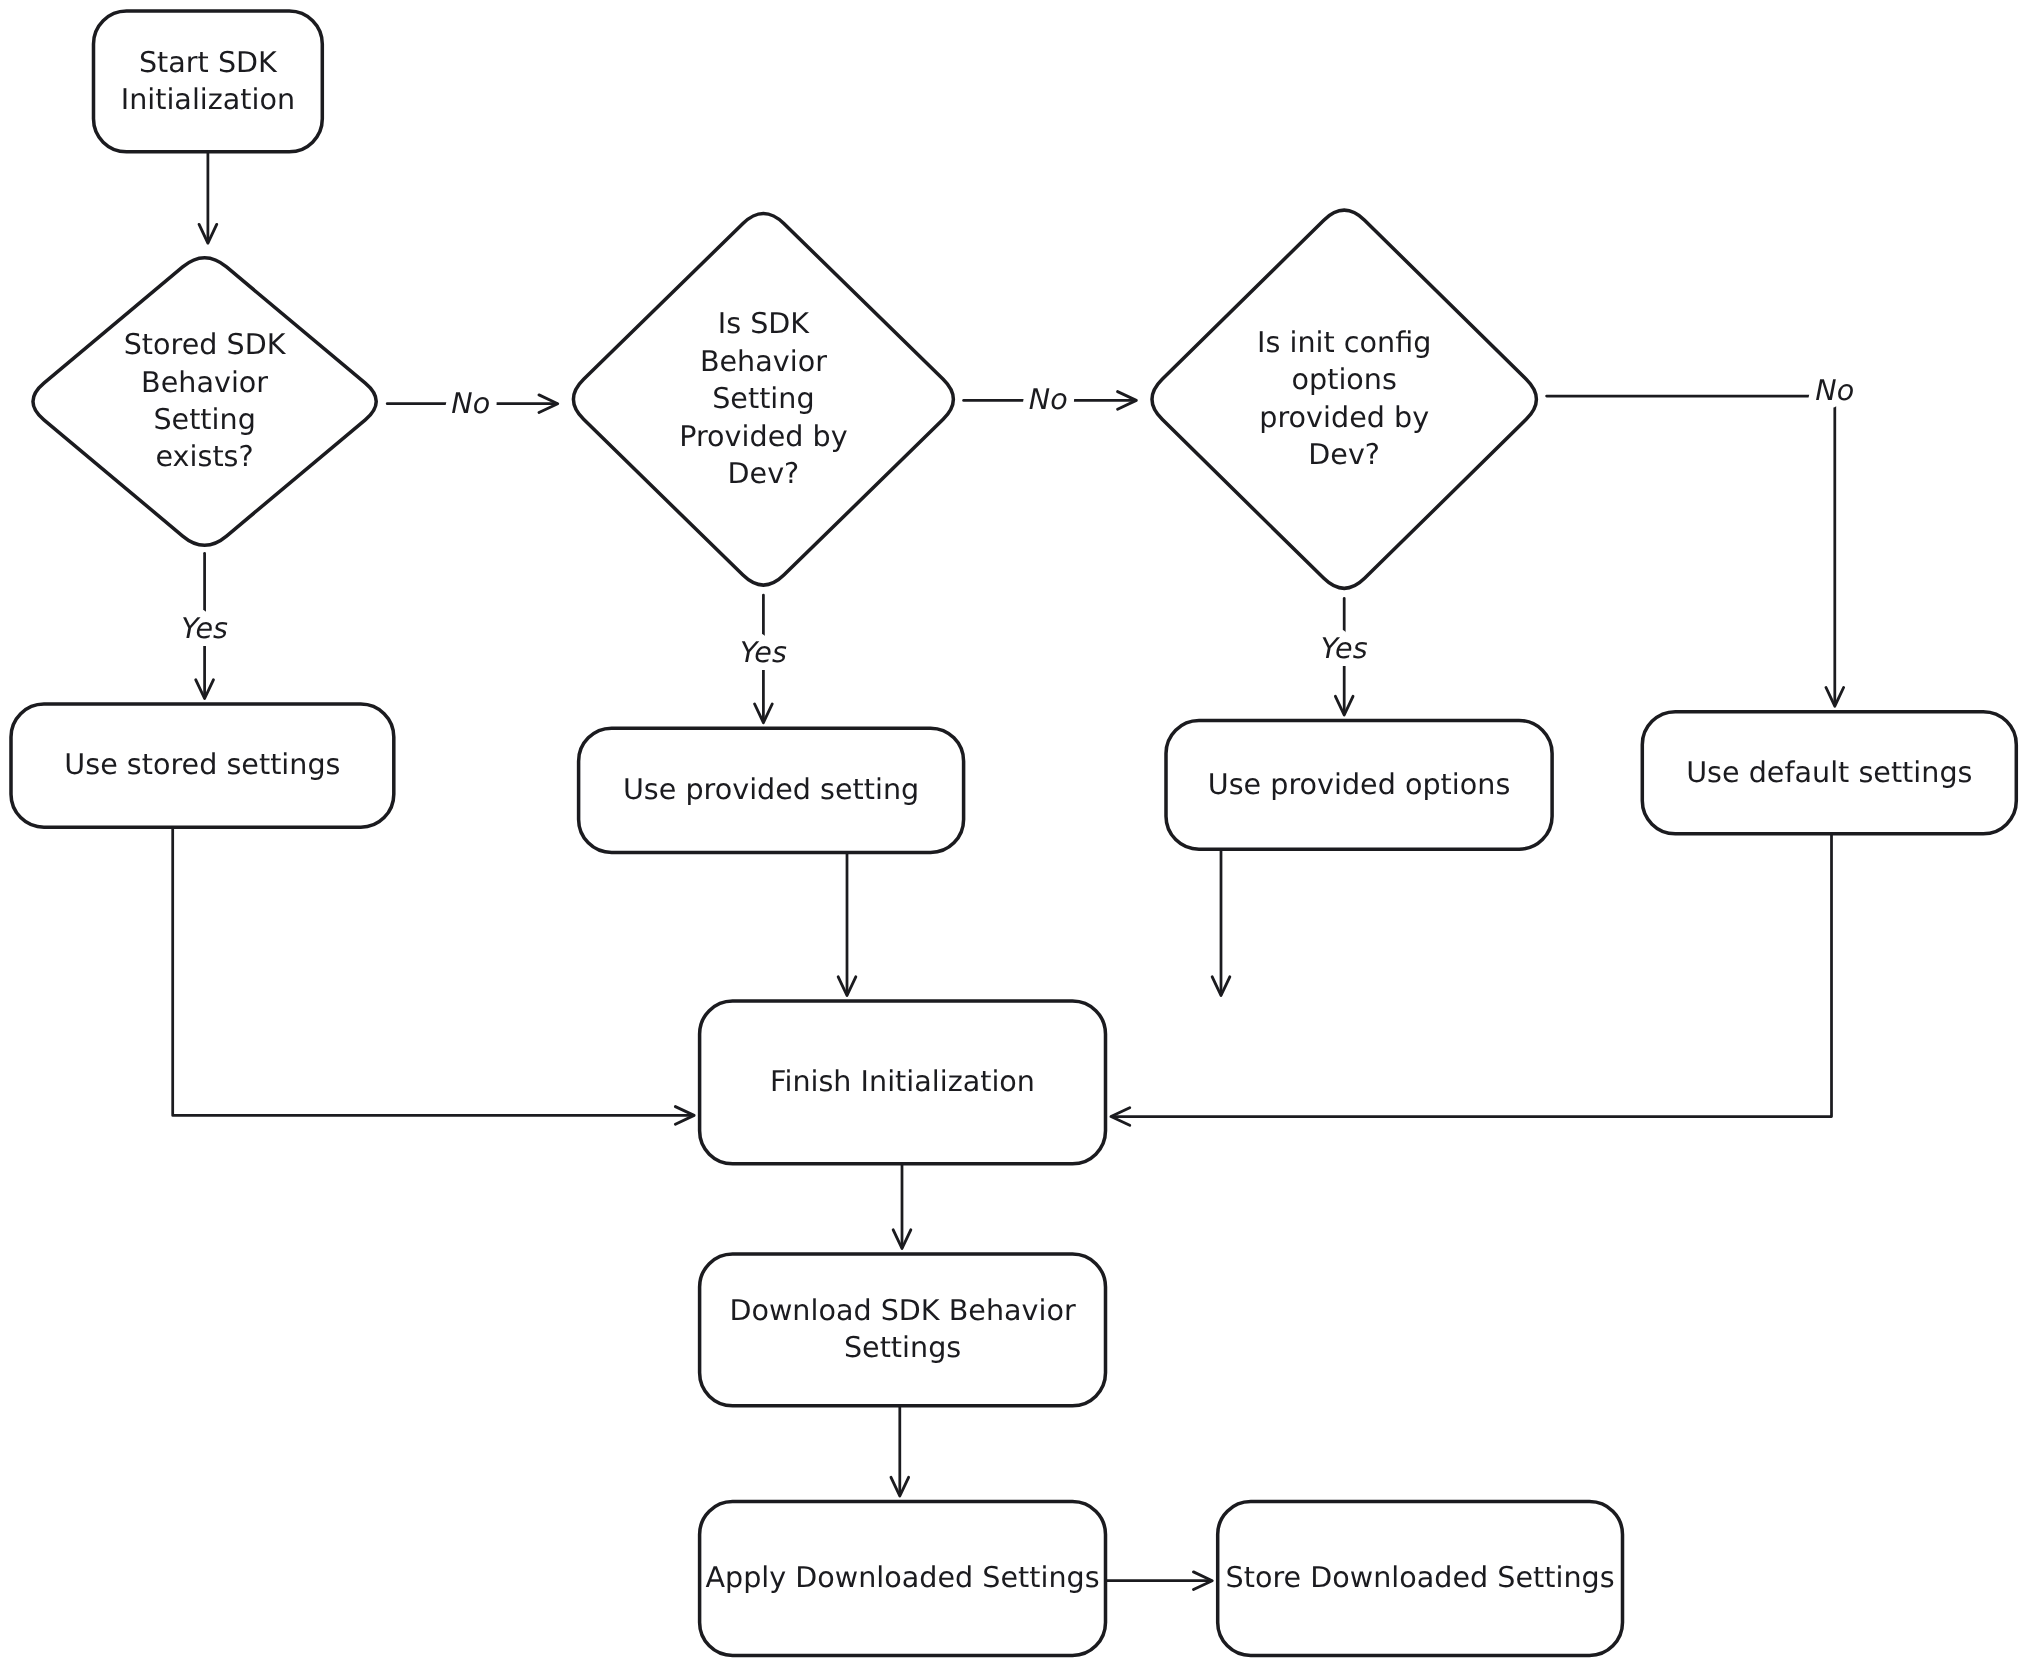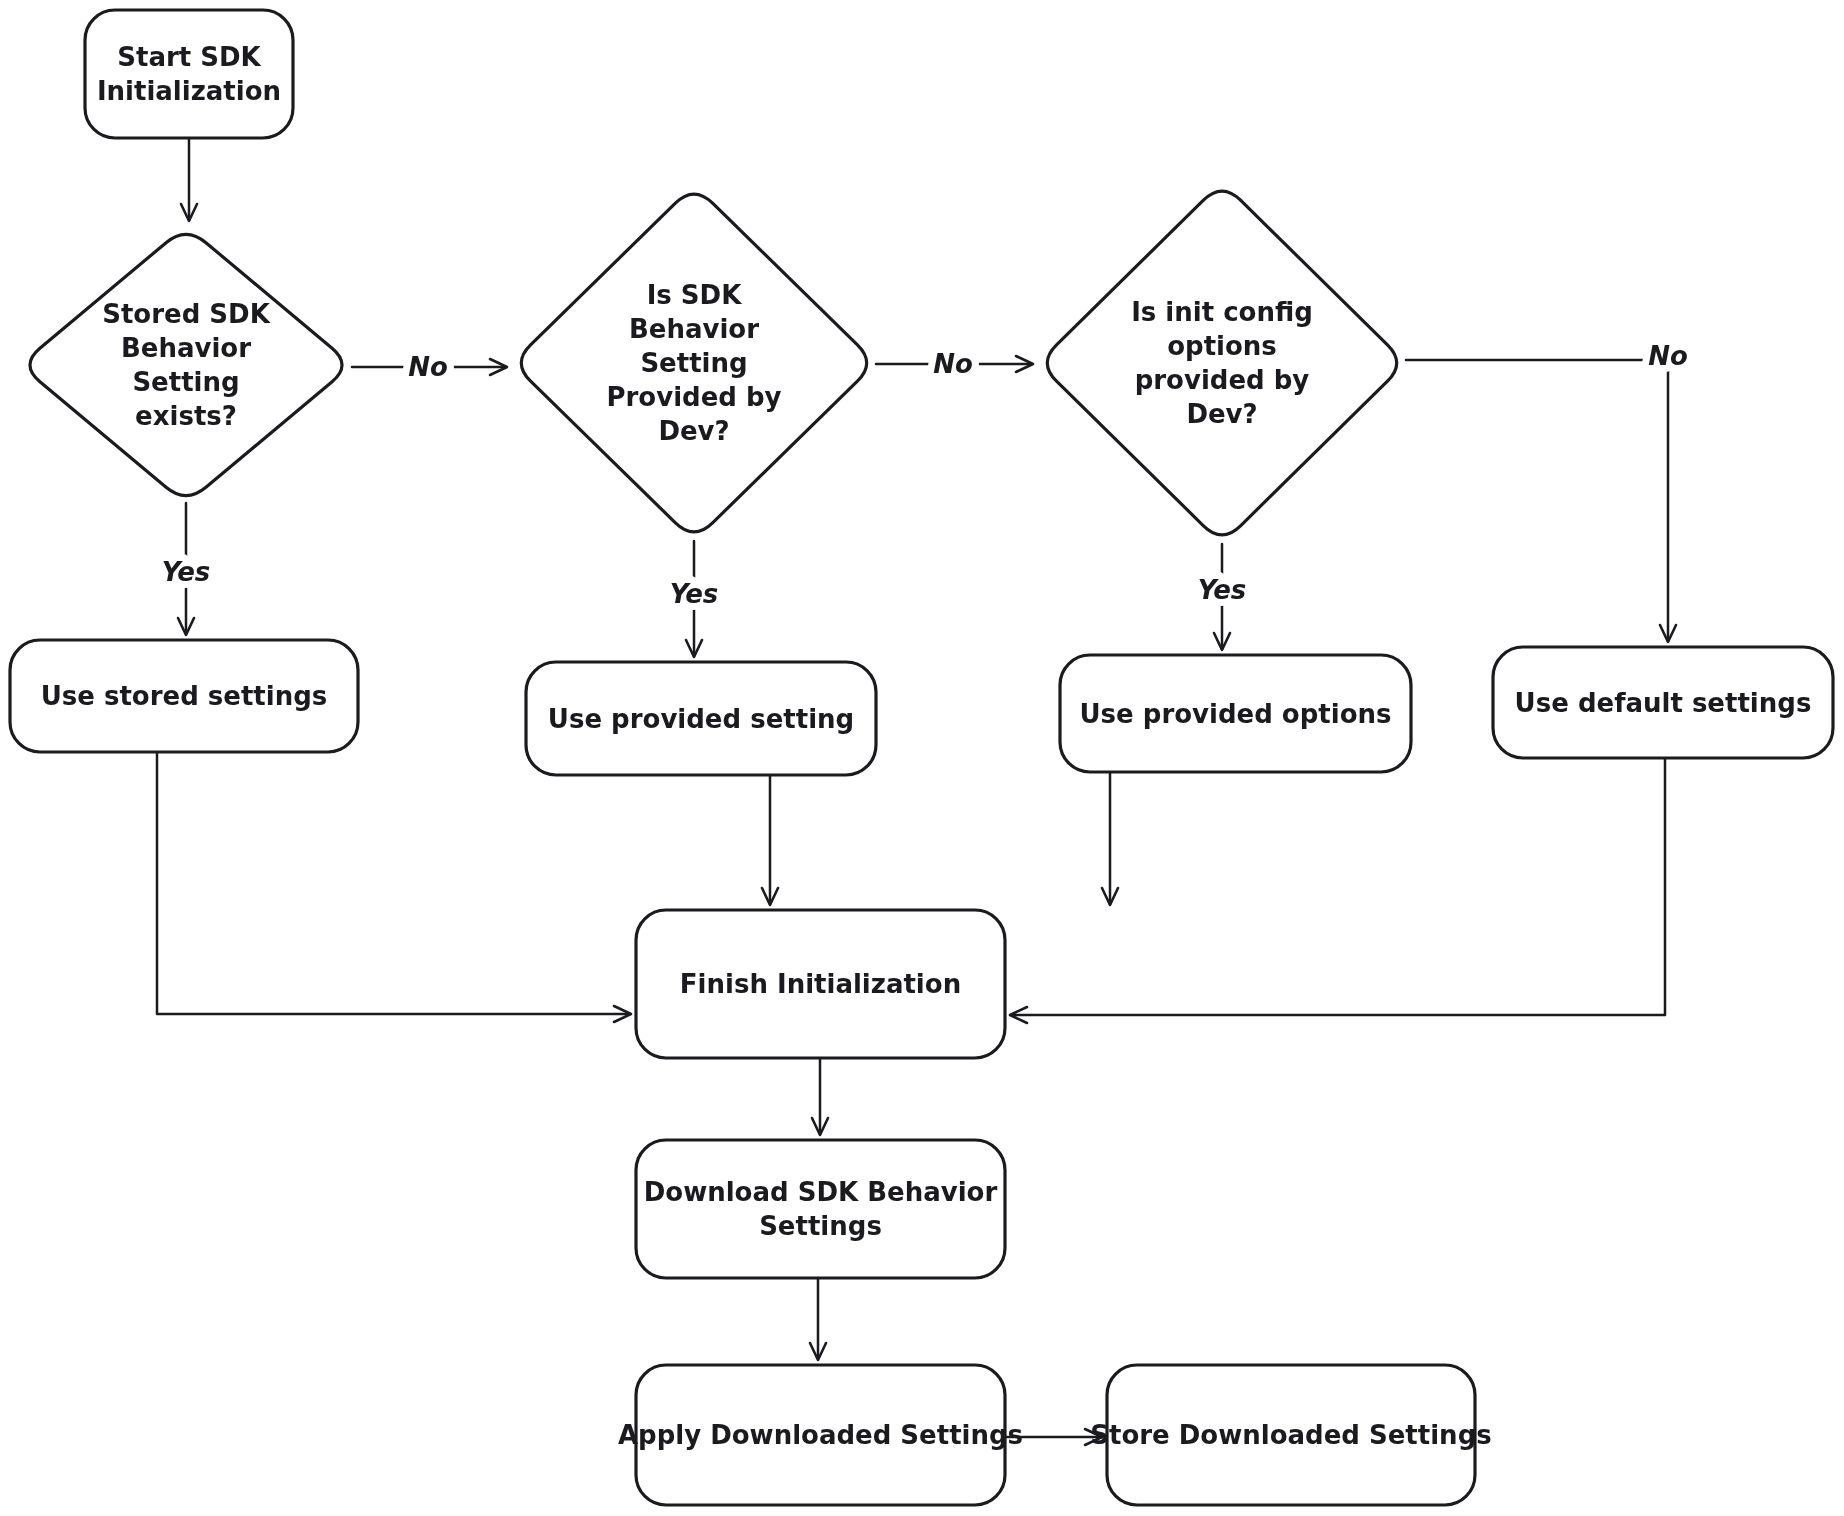--- a/index.html
+++ b/index.html
@@ -6,21 +6,20 @@
     margin: 0;
     padding: 0;
     background: #ffffff;
   }
   .canvas {
     position: relative;
     width: 1844px;
     height: 1516px;
     background: #ffffff;
     font-family: "DejaVu Sans", "Liberation Sans", sans-serif;
-    font-weight: bold;
   }
   svg { display: block; width: 1844px; height: 1516px; }
 
   .node-shape {
     fill: #ffffff;
     stroke: #1b1b1f;
     stroke-width: 3.2;
     stroke-linejoin: round;
   }
   .node-label {

